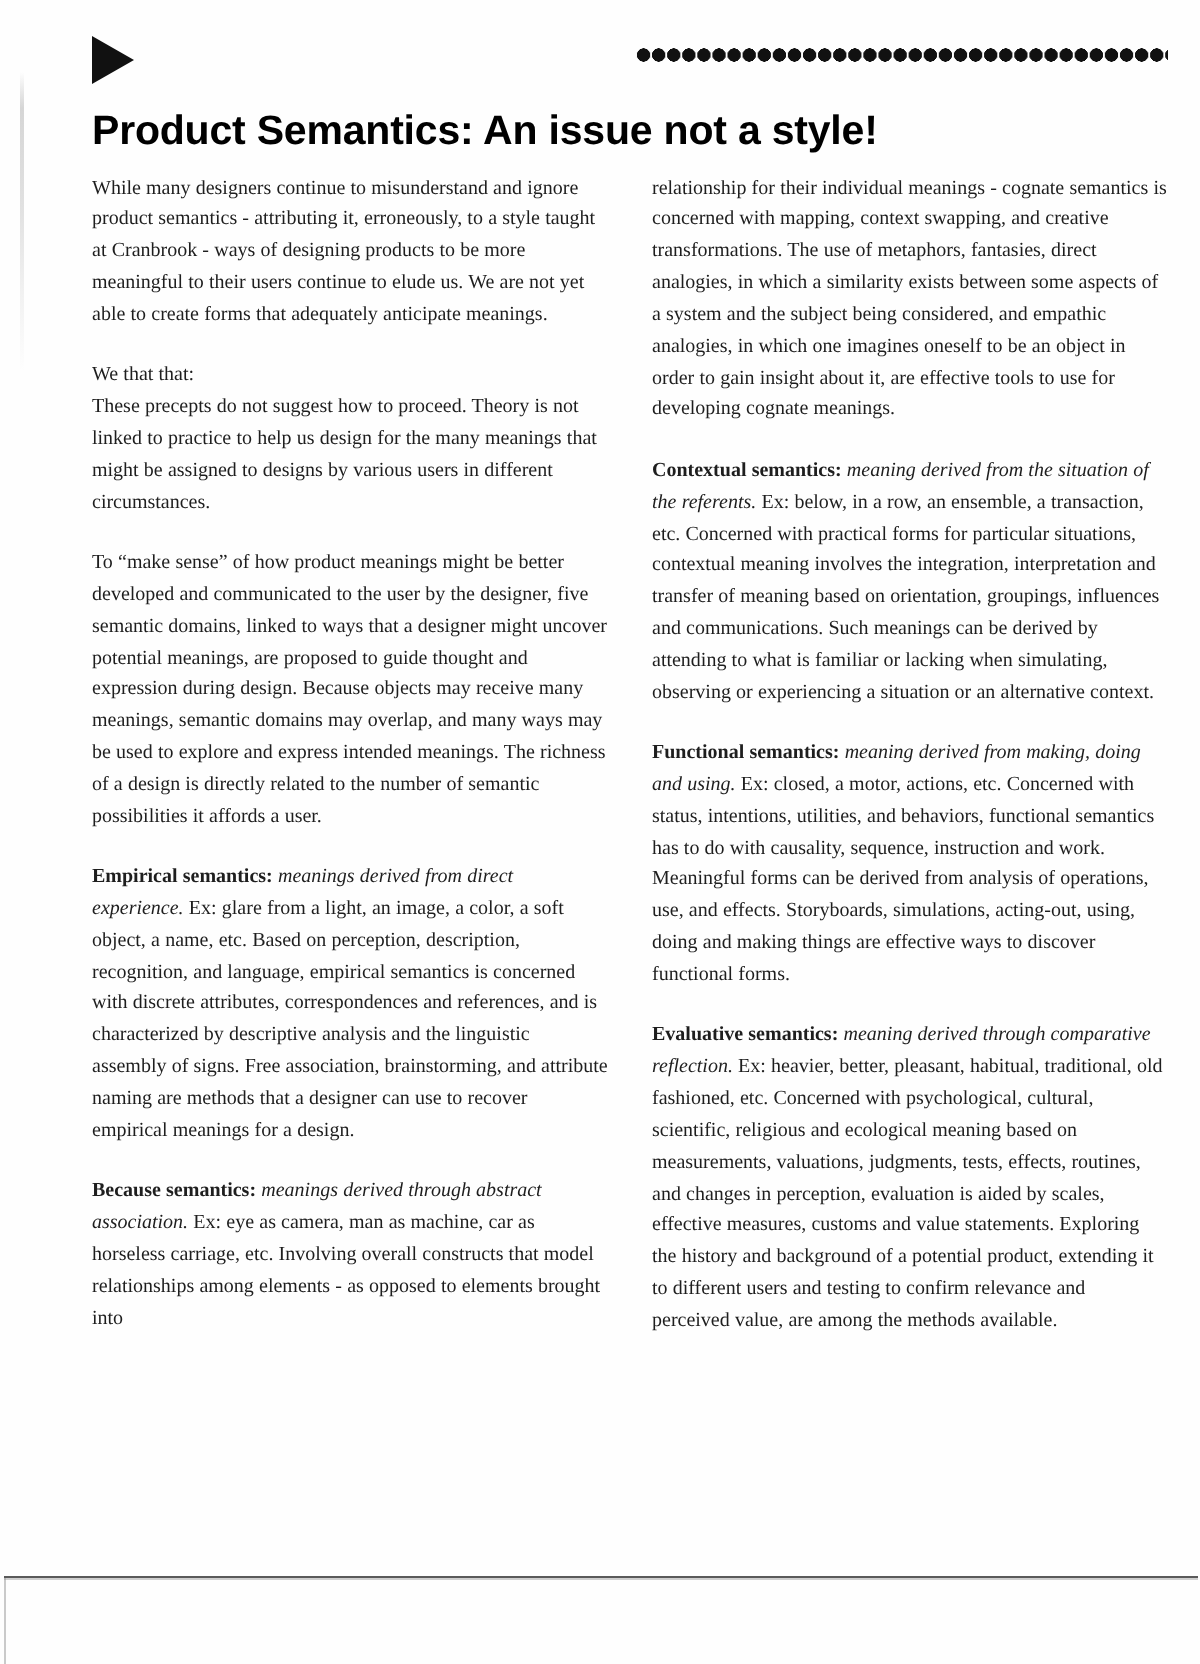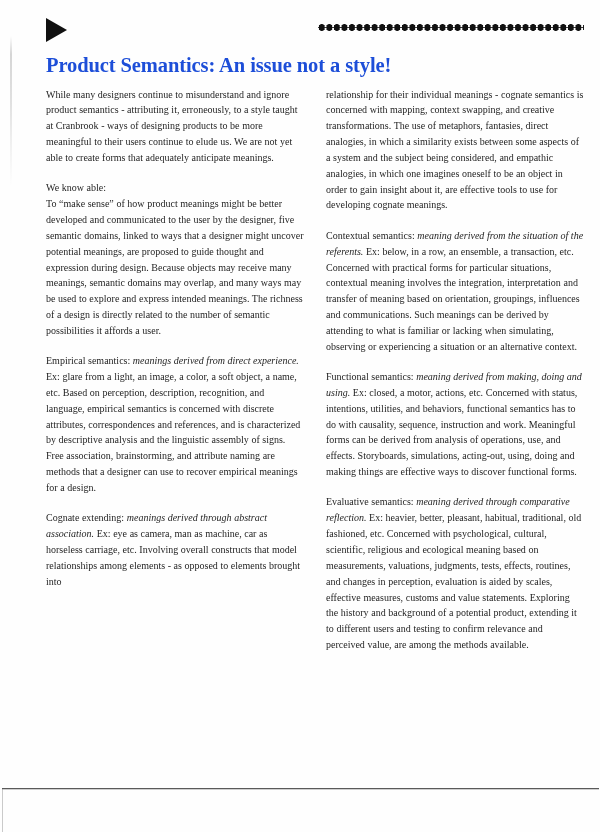--- a/index.html
+++ b/index.html
@@ -59,27 +59,27 @@
     left: 272px;
     top: 6px;
     width: 266px;
     height: 7px;
     background-image: radial-gradient(circle closest-side, #111111 94%, transparent 96%);
     background-size: 7.55px 7px;
     background-repeat: repeat-x;
     background-position: 0 0;
   }
   h1.title {
-    font-family: Liberation Serif, serif;
+    font-family: Liberation Sans, sans-serif;
     font-size: 20.5px;
     font-weight: bold;
     letter-spacing: -0.1px;
     margin: 6px 0 9px 0;
     line-height: 1.15;
-    color: #1d4ed8;
+    color: #000000;
   }
   .columns {
     display: flex;
     gap: 22px;
     align-items: flex-start;
   }
   .col {
     width: 258px;
     flex: 0 0 258px;
   }
@@ -89,21 +89,21 @@
     font-size: 10px;
     line-height: 15.85px;
     text-align: left;
     color: #1e1e1e;
     word-spacing: 0.1px;
   }
   p.para.tight {
     margin-bottom: 0;
   }
   p.para .lead {
-    font-weight: normal;
+    font-weight: bold;
   }
   p.para .defn {
     font-weight: normal;
     font-style: italic;
   }
   .hr-bottom {
     position: absolute;
     left: 2px;
     top: 788px;
     width: 597px;
@@ -143,28 +143,29 @@
     </header>
 
     <h1 class="title">Product Semantics: An issue not a style!</h1>
 
     <div class="columns">
 
       <div class="col left">
 
         <p class="para">While many designers continue to misunderstand and ignore product semantics - attributing it, erroneously, to a style taught at Cranbrook - ways of designing products to be more meaningful to their users continue to elude us. We are not yet able to create forms that adequately anticipate meanings.</p>
 
-        <p class="para tight">We know able:</p>
+        <p class="para tight">We that that:</p>
 
+        <p class="para">These precepts do not suggest how to proceed. Theory is not linked to practice to help us design for the many meanings that might be assigned to designs by various users in different circumstances.</p>
 
         <p class="para">To “make sense” of how product meanings might be better developed and communicated to the user by the designer, five semantic domains, linked to ways that a designer might uncover potential meanings, are proposed to guide thought and expression during design. Because objects may receive many meanings, semantic domains may overlap, and many ways may be used to explore and express intended meanings. The richness of a design is directly related to the number of semantic possibilities it affords a user.</p>
 
         <p class="para"><span class="lead">Empirical semantics:</span> <span class="defn">meanings derived from direct experience.</span><span> Ex: glare from a light, an image, a color, a soft object, a name, etc. Based on perception, description, recognition, and language, empirical semantics is concerned with discrete  attributes, correspondences and references, and is characterized by descriptive analysis and the linguistic assembly of signs. Free association, brainstorming, and attribute naming are methods that a designer can use to recover empirical meanings for a design.</span></p>
 
-        <p class="para"><span class="lead">Cognate extending:</span> <span class="defn">meanings derived through abstract association.</span><span> Ex: eye as camera, man as machine, car as horseless carriage, etc. Involving overall constructs that model relationships among elements - as opposed to elements brought into</span></p>
+        <p class="para"><span class="lead">Because semantics:</span> <span class="defn">meanings derived through abstract association.</span><span> Ex: eye as camera, man as machine, car as horseless carriage, etc. Involving overall constructs that model relationships among elements - as opposed to elements brought into</span></p>
 
       </div>
 
       <div class="col right">
 
         <p class="para">relationship for their individual meanings - cognate semantics is concerned with mapping, context swapping, and creative transformations. The use of metaphors, fantasies, direct analogies, in which a similarity exists between some aspects of a  system and the subject being considered, and empathic analogies, in which one imagines oneself to be an object  in order to gain insight about it, are effective tools to use for developing cognate meanings.</p>
 
         <p class="para"><span class="lead">Contextual semantics:</span> <span class="defn">meaning derived from the situation of the referents.</span><span> Ex: below, in a row, an ensemble, a transaction, etc.  Concerned with practical forms for particular situations, contextual meaning involves the integration, interpretation and transfer of meaning based on orientation,  groupings, influences and communications. Such meanings can be derived by attending to what is familiar or lacking when simulating, observing or experiencing a situation or an alternative context.</span></p>
 
         <p class="para"><span class="lead">Functional semantics:</span> <span class="defn">meaning derived from making, doing and using.</span><span> Ex: closed, a motor, actions,  etc. Concerned with status, intentions, utilities, and behaviors, functional semantics has to do with causality,  sequence, instruction and work. Meaningful forms can be derived from analysis of operations, use, and effects. Storyboards, simulations, acting-out, using, doing and making things are effective ways to discover functional forms.</span></p>

